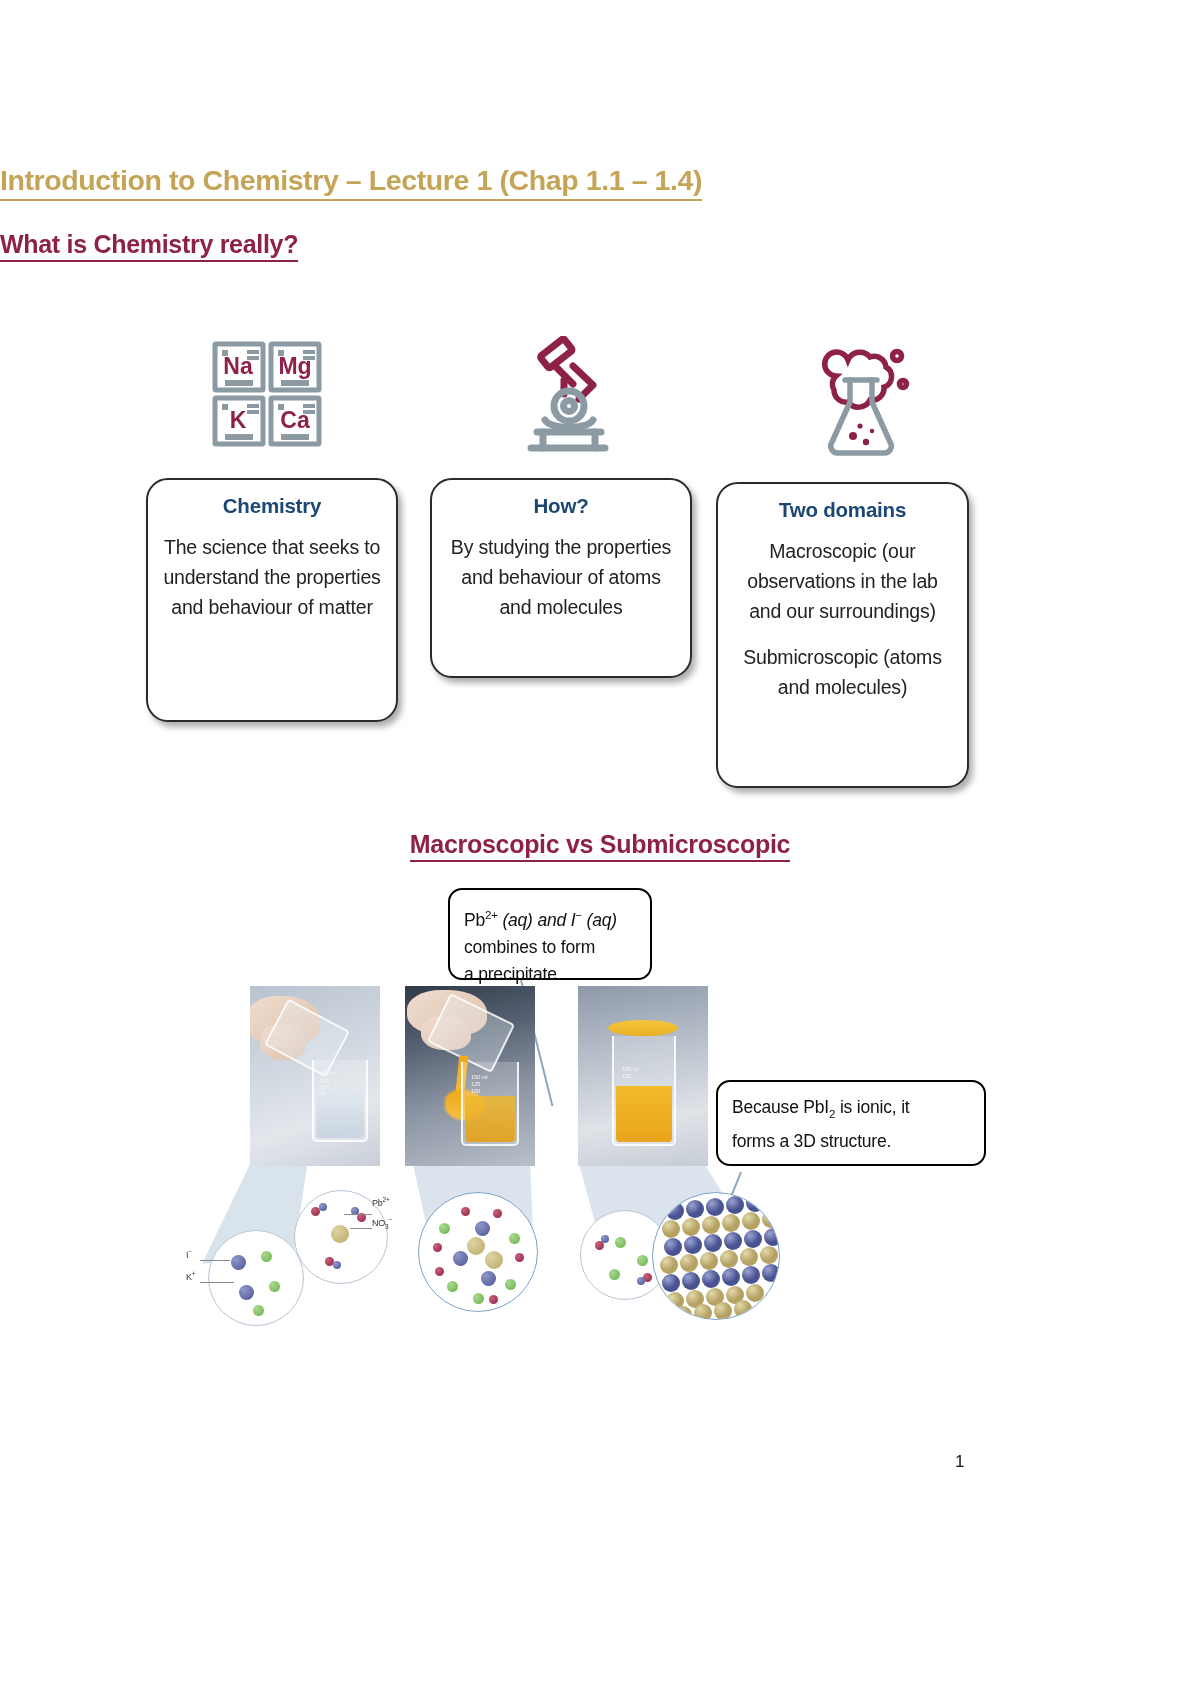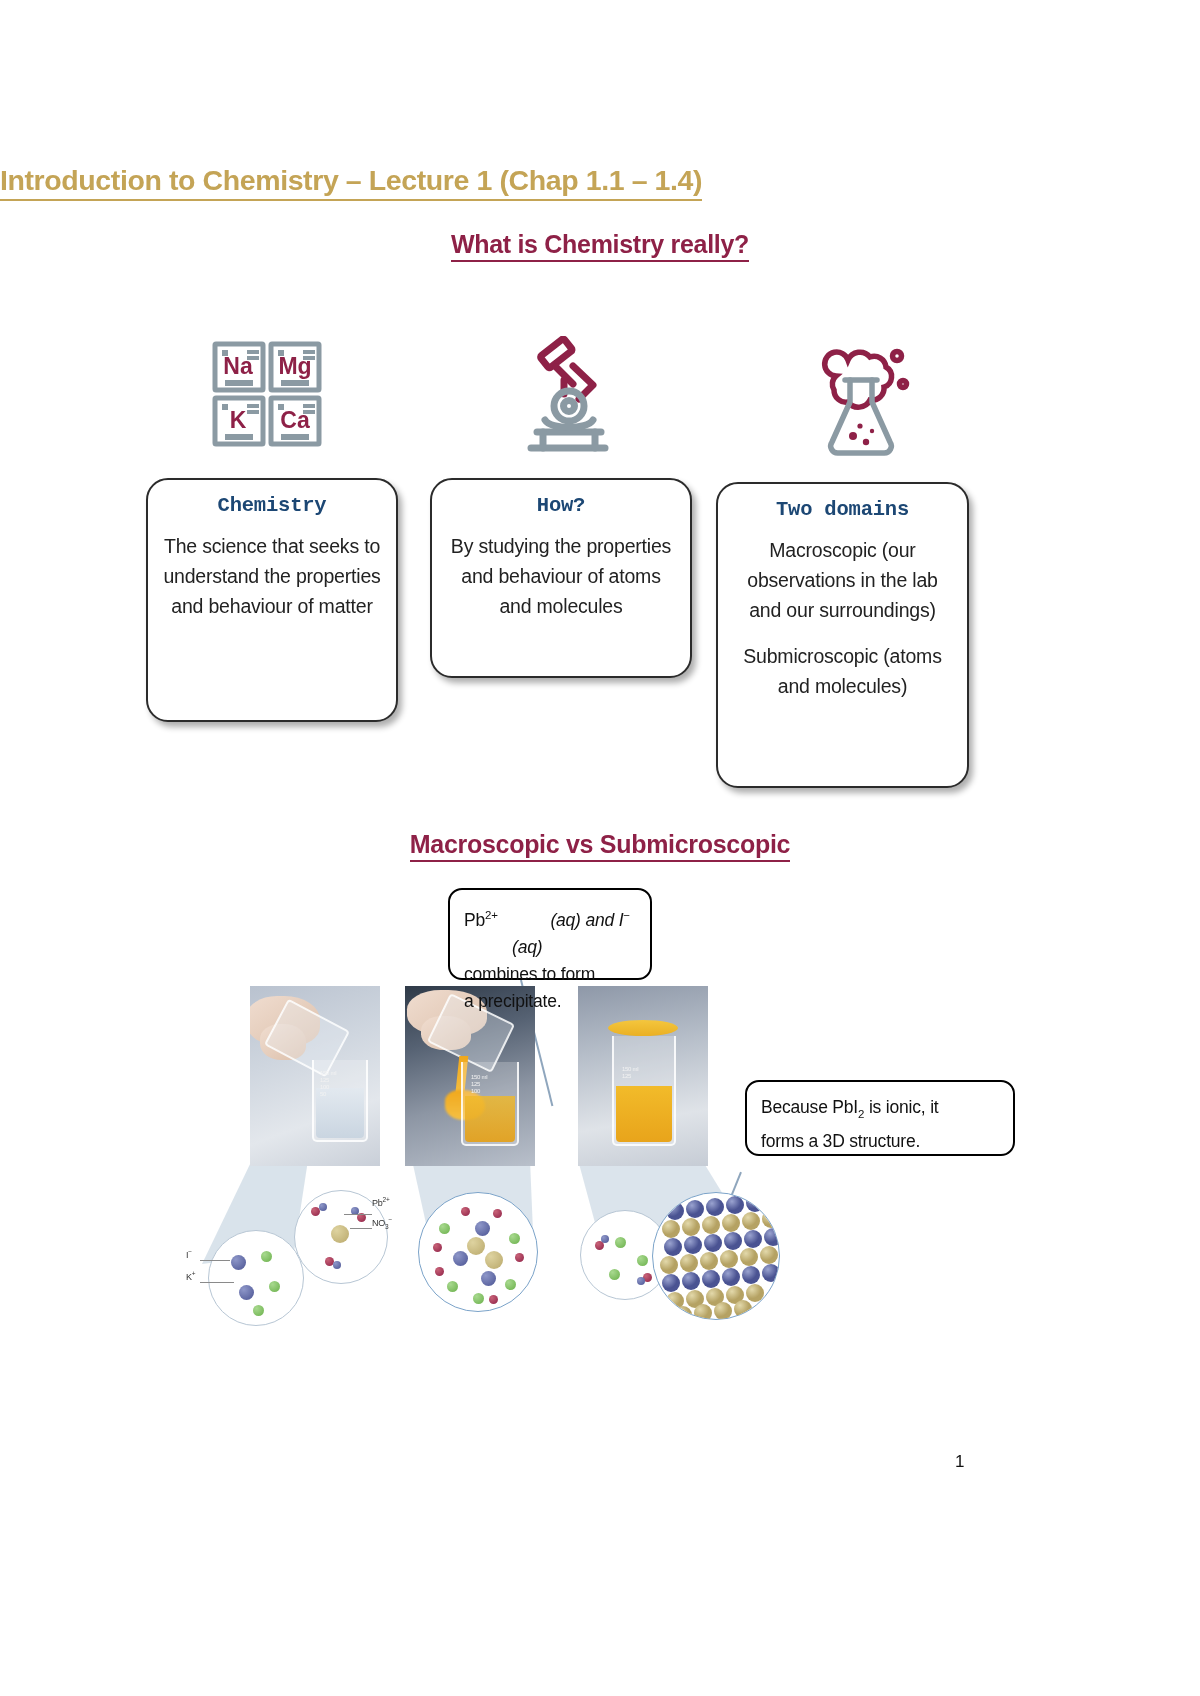--- a/index.html
+++ b/index.html
@@ -25,21 +25,20 @@
   .main-title {
     position: absolute; top: 164px; left: 0; width: 1200px;
     font-size: 28.5px; font-weight: bold; letter-spacing: -0.4px;
     color: #c4a456;
   }
   .main-title span {
     border-bottom: 2.5px solid #c4a456; padding-bottom: 3px;
   }
   .sub-title {
     position: absolute; top: 230px; left: 0; width: 1200px;
-    text-align: center;
     font-size: 25px; font-weight: bold; letter-spacing: -0.3px;
     color: #8e2147;
   }
   .sub-title span { border-bottom: 2.5px solid #8e2147; padding-bottom: 2px; }
 
   .sec-title {
     position: absolute; top: 830px; left: 0; width: 1200px;
     text-align: center;
     font-size: 25px; font-weight: bold; letter-spacing: -0.3px;
     color: #8e2147;
@@ -59,21 +58,21 @@
     position: absolute;
     border: 2px solid #2b2b2b;
     border-radius: 22px;
     background: #fff;
     box-shadow: 4px 5px 6px rgba(0,0,0,0.32);
     text-align: center;
     padding: 14px 12px 16px;
   }
   .card-head {
     font-size: 20.5px; font-weight: bold; color: #1c4774;
-    letter-spacing: -0.2px; margin-bottom: 14px; font-family: Liberation Mono, monospace;
+    letter-spacing: -0.2px; margin-bottom: 14px;
   }
   .card-body { font-size: 19.5px; line-height: 30px; color: #222; letter-spacing: -0.2px; }
   .card-body + .card-body { margin-top: 16px; }
 
   #card-chem   { left: 146px;  top: 478px;  width: 252px; height: 244px; }
   #card-how    { left: 430px;  top: 478px;  width: 262px; height: 200px; }
   #card-domain { left: 716px;  top: 482px;  width: 253px; height: 306px; }
 
   
   .callout {
@@ -82,23 +81,23 @@
     border-radius: 14px;
     background: #fff;
     padding: 12px 14px;
     font-size: 17.5px;
     line-height: 27px;
     letter-spacing: -0.2px;
     color: #111;
     z-index: 6;
   }
   #callout-precip { left: 448px; top: 888px; width: 204px; height: 92px; }
-  #callout-ionic  { left: 716px; top: 1080px; width: 270px; height: 76px; margin-left: 29px; }
+  #callout-ionic  { left: 716px; top: 1080px; width: 270px; height: 86px; }
   .callout sub, .callout sup { font-size: 11.5px; }
-  .callout .it { font-style: italic; margin-left: 48px; }
+  .callout .it { font-style: italic; }
 
   
   .leader { position: absolute; background: #8fa6bd; z-index: 2; }
 
   
   .photo {
     position: absolute; top: 986px; width: 130px; height: 180px;
     overflow: hidden; z-index: 4;
   }
   #photo-1 { left: 250px; }

